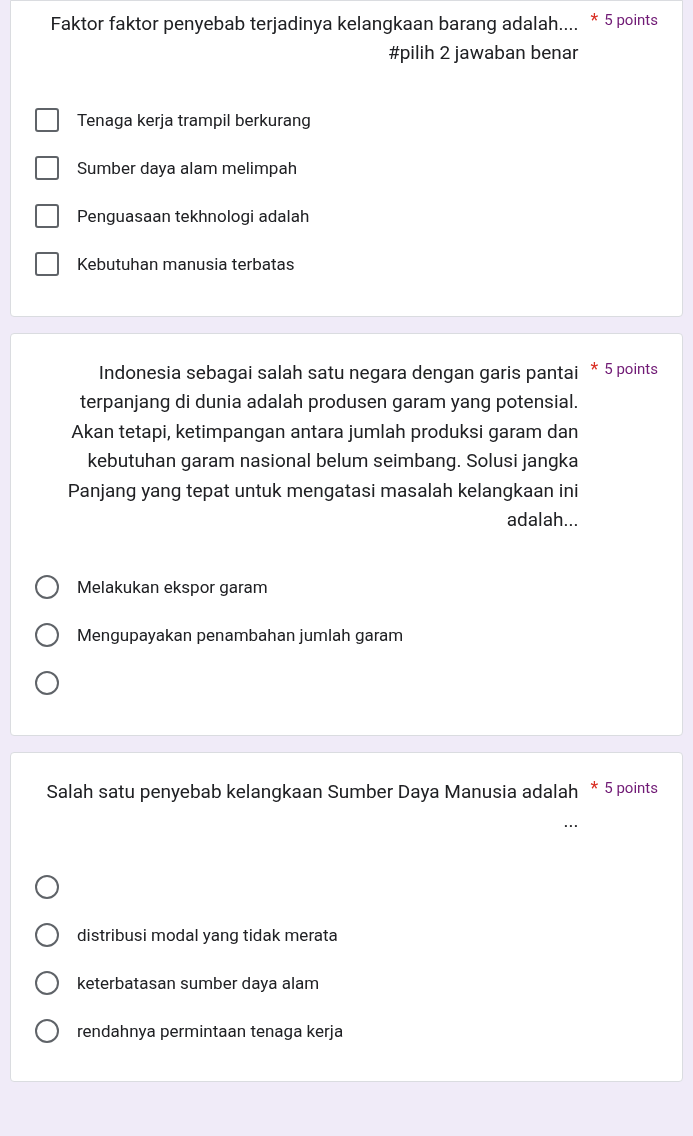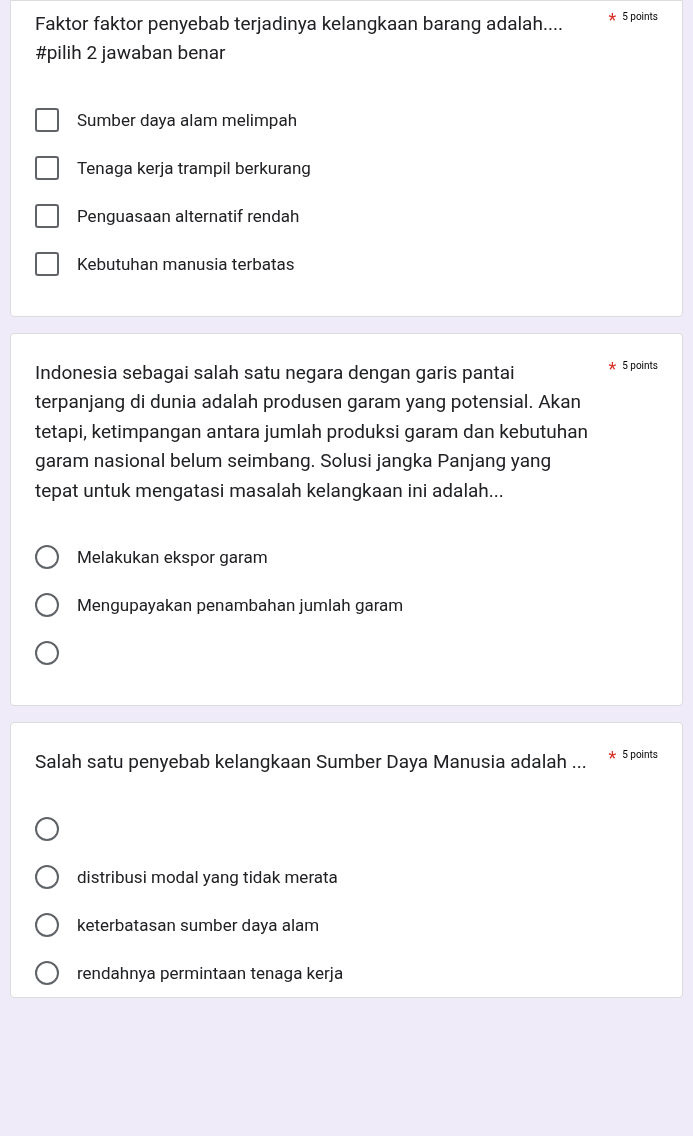--- a/index.html
+++ b/index.html
@@ -1,15 +1,15 @@
 <!DOCTYPE html>
 <html><head>
 <meta charset="utf-8">
 <style>
-  * { box-sizing: border-box; margin: 0; padding: 0; }
+  * { box-sizing: border-box; margin: 0; padding: 0; text-align: right; }
   body {
     background: #f0ebf8;
     font-family: Roboto, Arial, sans-serif;
     width: 693px;
     padding: 0 10px;
     color: #202124;
   }
   .card {
     background: #fff;
     border-radius: 4px;
@@ -41,22 +41,22 @@
     align-items: flex-start;
     gap: 6px;
     padding-top: 2px;
   }
   .asterisk {
     color: #d93025;
     font-size: 18px;
     line-height: 1;
   }
   .points {
-    color: #000000;
-    font-size: 10px;
+    color: #701a75;
+    font-size: 15px;
   }
   .option {
     display: flex;
     align-items: center;
     gap: 18px;
     padding: 12px 0;
   }
   .option-label {
     font-size: 17px;
     color: #202124;
@@ -82,29 +82,29 @@
 <div class="card first-cut">
   <div class="q-header">
     <div class="q-title">Faktor faktor penyebab terjadinya kelangkaan barang adalah.... #pilih 2 jawaban benar</div>
     <div class="points-wrap">
       <span class="asterisk">*</span>
       <span class="points">5 points</span>
     </div>
   </div>
   <div class="option">
     <span class="checkbox"></span>
+    <span class="option-label">Tenaga kerja trampil berkurang</span>
+  </div>
+  <div class="option">
+    <span class="checkbox"></span>
     <span class="option-label">Sumber daya alam melimpah</span>
   </div>
   <div class="option">
     <span class="checkbox"></span>
-    <span class="option-label">Tenaga kerja trampil berkurang</span>
-  </div>
-  <div class="option">
-    <span class="checkbox"></span>
-    <span class="option-label">Penguasaan alternatif rendah</span>
+    <span class="option-label">Penguasaan tekhnologi adalah</span>
   </div>
   <div class="option">
     <span class="checkbox"></span>
     <span class="option-label">Kebutuhan manusia terbatas</span>
   </div>
 </div>
 
 <div class="card">
   <div class="q-header">
     <div class="q-title">Indonesia sebagai salah satu negara dengan garis pantai terpanjang di dunia adalah produsen garam yang potensial. Akan tetapi, ketimpangan antara jumlah produksi garam dan kebutuhan garam nasional belum seimbang. Solusi jangka Panjang yang tepat untuk mengatasi masalah kelangkaan ini adalah...</div>
@@ -119,21 +119,21 @@
   </div>
   <div class="option">
     <span class="radio"></span>
     <span class="option-label">Mengupayakan penambahan jumlah garam</span>
   </div>
   <div class="option">
     <span class="radio"></span>
   </div>
 </div>
 
-<div class="card" style="margin-bottom:0; padding-bottom:0;">
+<div class="card" style="margin-bottom:0; padding-bottom:26px;">
   <div class="q-header">
     <div class="q-title">Salah satu penyebab kelangkaan Sumber Daya Manusia adalah ...</div>
     <div class="points-wrap">
       <span class="asterisk">*</span>
       <span class="points">5 points</span>
     </div>
   </div>
   <div class="option">
     <span class="radio"></span>
   </div>

